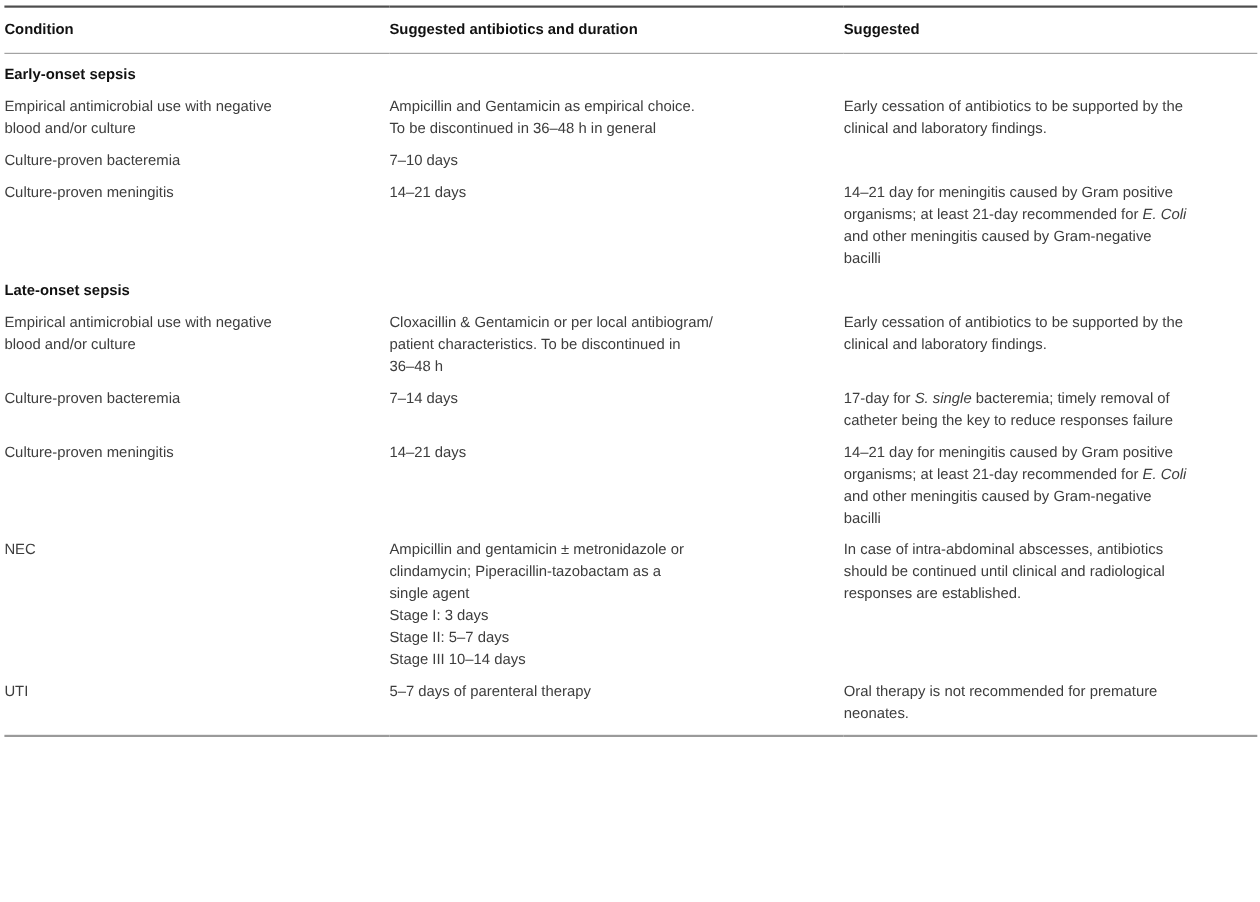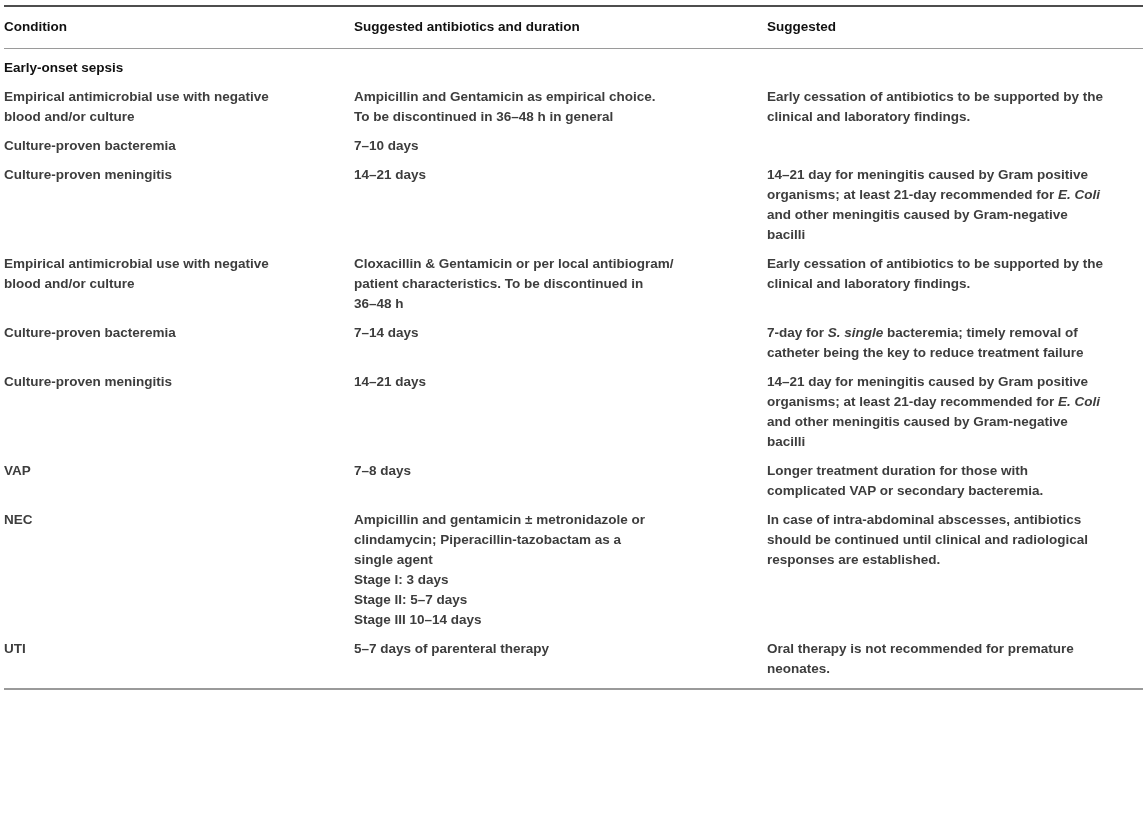--- a/index.html
+++ b/index.html
@@ -34,21 +34,20 @@
     padding: 10px 10px 11px 0;
     border-bottom: 1px solid #9a9a9a;
     white-space: pre-line;
     vertical-align: top;
     margin-left: 16px;
   }
   td {
     vertical-align: top;
     padding: 9px 10px 0 0;
     white-space: pre-line;
-    font-weight: bold;
   }
   tr.section-row td {
     font-weight: bold;
     color: #111111;
     margin-left: 28px;
   }
   tr.last-row td { padding-bottom: 9px; }
   em { font-style: italic; }
 </style>
 </head>
@@ -88,50 +87,47 @@
       </tr>
       <tr>
         <td>Culture-proven meningitis</td>
         <td>14–21 days</td>
         <td><span>14–21 day for meningitis caused by Gram positive
 organisms; at least 21-day recommended for </span><em>E. Coli</em><span>
 and other meningitis caused by Gram-negative
 bacilli</span></td>
       </tr>
 
+      <tr class="section-row">
+        <td colspan="3">Late-onset sepsis</td>
+      </tr>
       <tr>
         <td>Empirical antimicrobial use with negative
 blood and/or culture</td>
         <td>Cloxacillin &amp; Gentamicin or per local antibiogram/
 patient characteristics. To be discontinued in
 36–48 h</td>
         <td>Early cessation of antibiotics to be supported by the
 clinical and laboratory findings.</td>
       </tr>
       <tr>
         <td>Culture-proven bacteremia</td>
         <td>7–14 days</td>
-        <td><span>7-day for </span><em>S. single</em><span> bacteremia; timely removal of
-catheter being the key to reduce treatment failure</span></td>
+        <td><span>17-day for </span><em>S. single</em><span> bacteremia; timely removal of
+catheter being the key to reduce responses failure</span></td>
       </tr>
       <tr>
         <td>Culture-proven meningitis</td>
         <td>14–21 days</td>
         <td><span>14–21 day for meningitis caused by Gram positive
 organisms; at least 21-day recommended for </span><em>E. Coli</em><span>
 and other meningitis caused by Gram-negative
 bacilli</span></td>
       </tr>
 
-      <tr>
-        <td>VAP</td>
-        <td>7–8 days</td>
-        <td>Longer treatment duration for those with
-complicated VAP or secondary bacteremia.</td>
-      </tr>
 
       <tr>
         <td>NEC</td>
         <td>Ampicillin and gentamicin ± metronidazole or
 clindamycin; Piperacillin-tazobactam as a
 single agent
 Stage I: 3 days
 Stage II: 5–7 days
 Stage III 10–14 days</td>
         <td>In case of intra-abdominal abscesses, antibiotics

